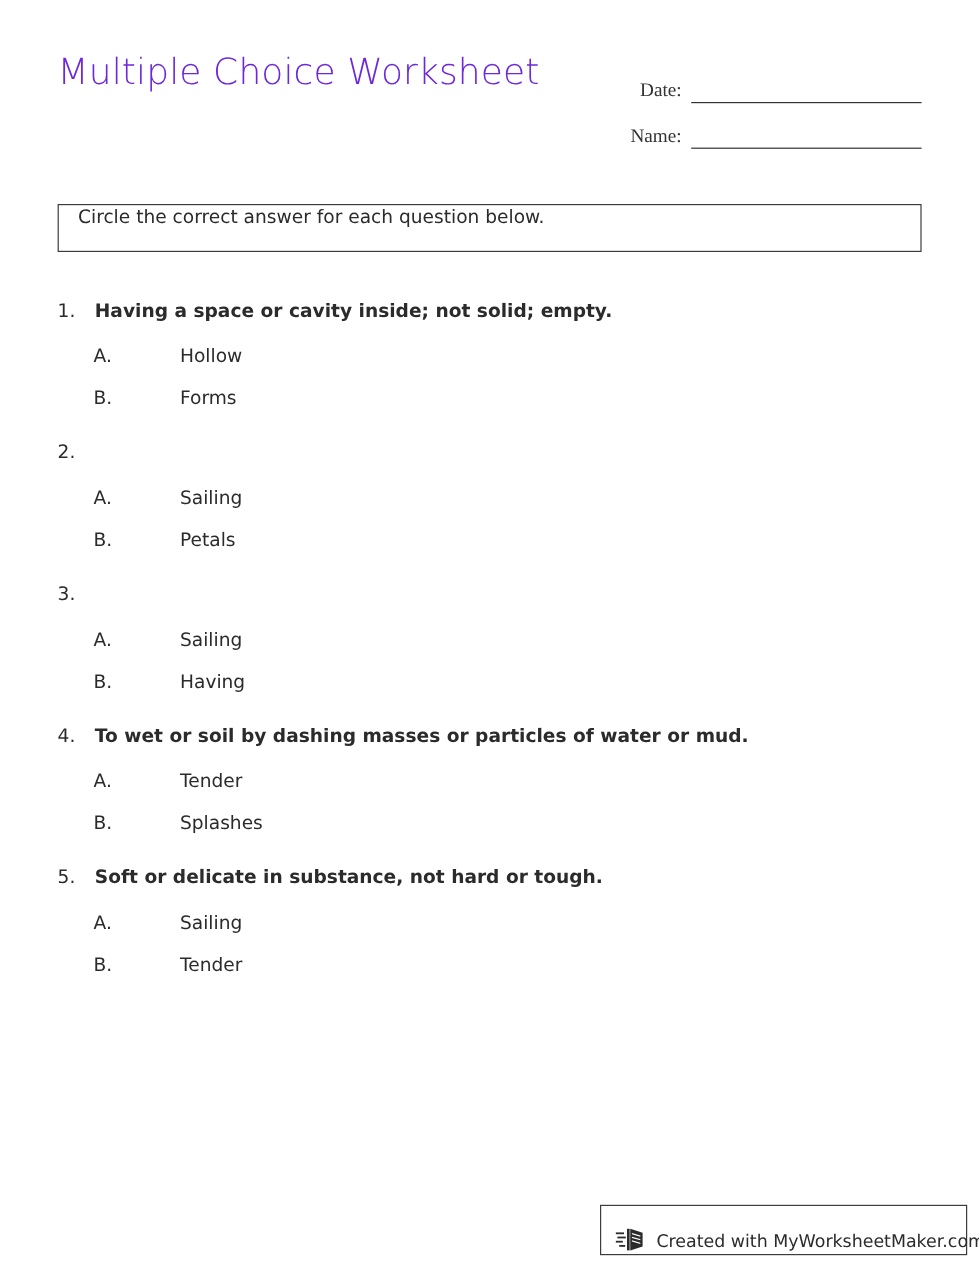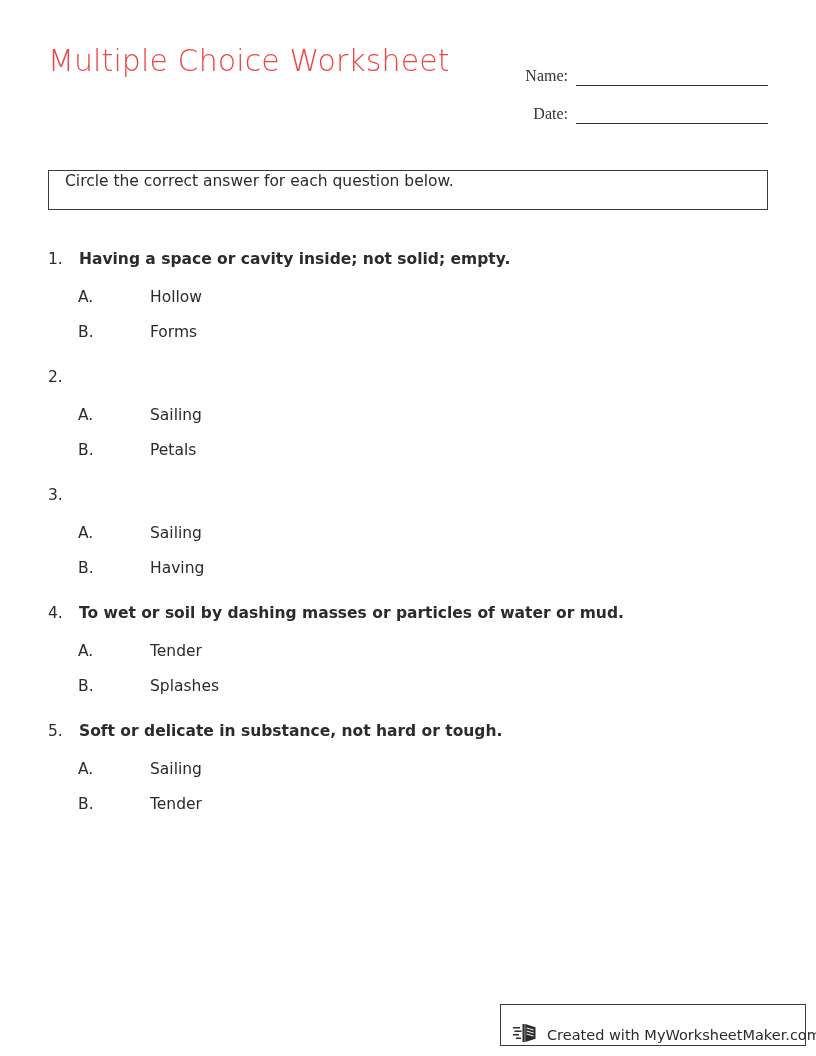--- a/index.html
+++ b/index.html
@@ -31,21 +31,21 @@
     width: 720px;
     height: 90px;
   }
   .worksheet-title {
     position: absolute;
     left: 0;
     top: 0;
     font-size: 30px;
     font-weight: 300;
     letter-spacing: 0.1px;
-    color: #ef4444;
+    color: #6d28d9;
     white-space: nowrap;
     line-height: 42px;
   }
 
   .name-date {
     position: absolute;
     right: 0;
     top: 8px;
     width: 250px;
   }
@@ -168,25 +168,25 @@
 </head>
 <body>
 
 <div class="page">
 
   <div class="header">
     <div class="worksheet-title">Multiple Choice Worksheet</div>
 
     <div class="name-date">
       <div class="field-row">
+        <span class="field-label">Date:</span>
+        <span class="field-line"></span>
+      </div>
+      <div class="field-row">
         <span class="field-label">Name:</span>
-        <span class="field-line"></span>
-      </div>
-      <div class="field-row">
-        <span class="field-label">Date:</span>
         <span class="field-line"></span>
       </div>
     </div>
   </div>
 
   <div class="instruction-box">
     <span class="instruction-text">Circle the correct answer for each question below.</span>
   </div>
 
   <div class="questions">

